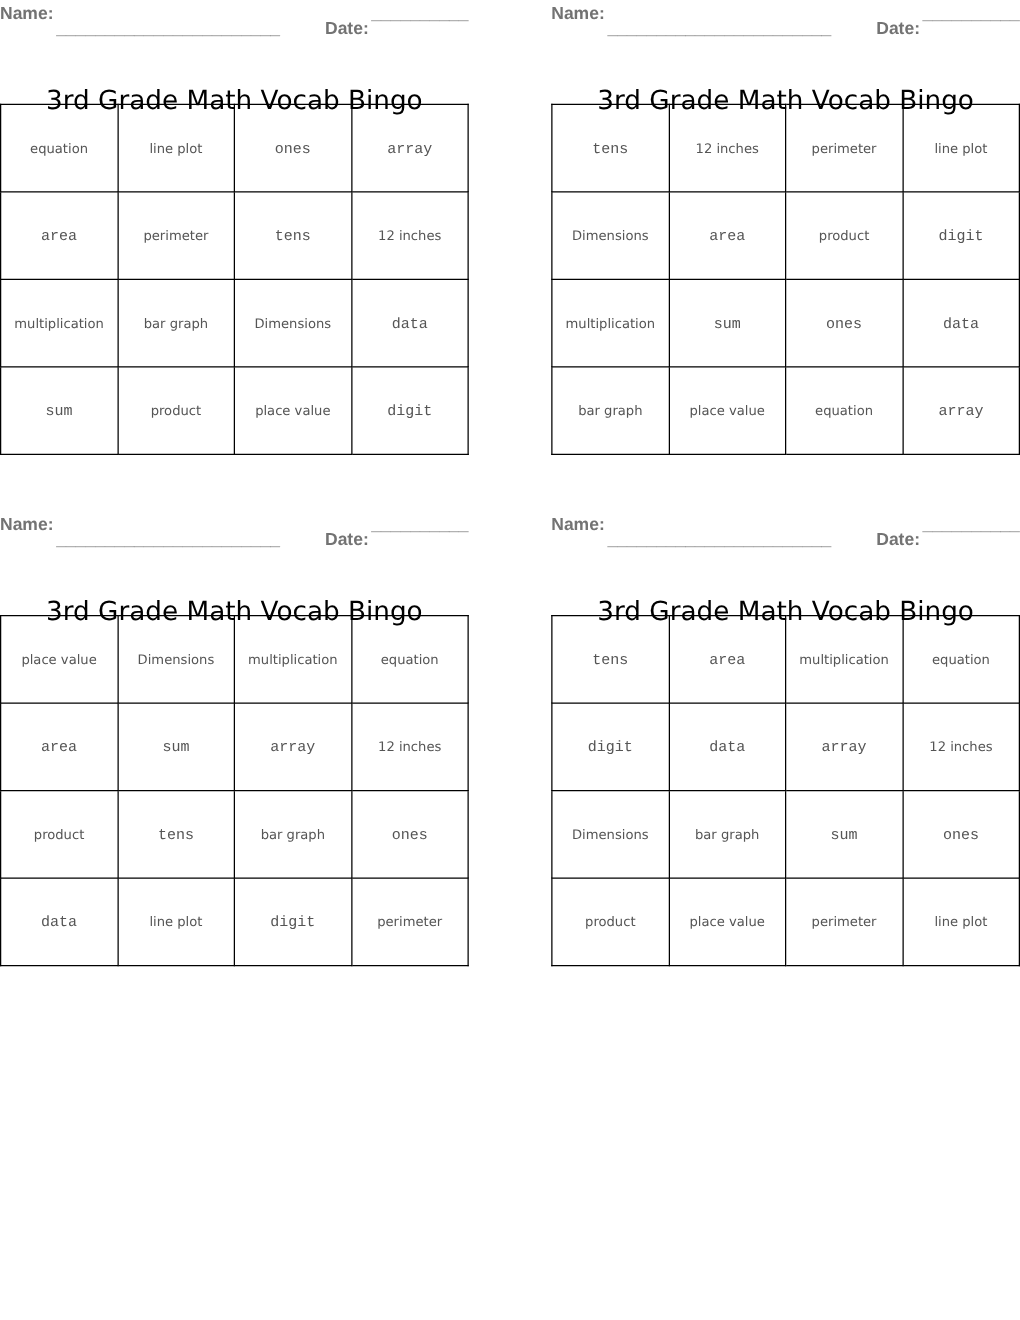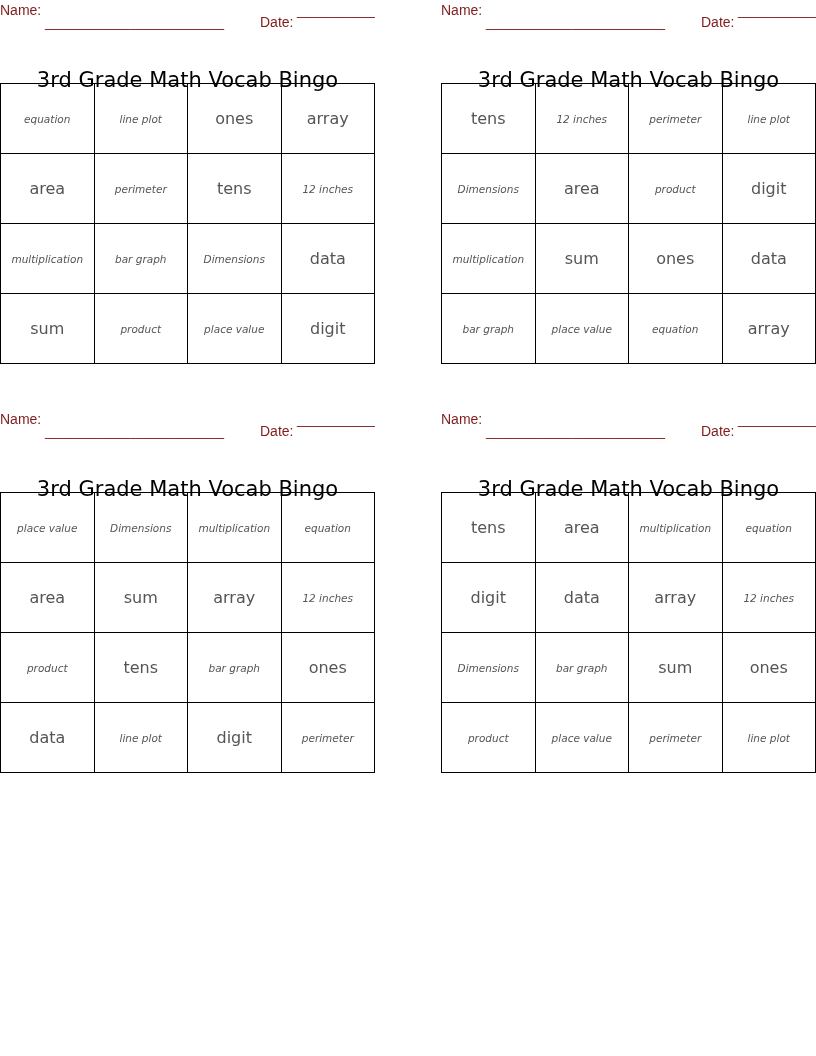--- a/index.html
+++ b/index.html
@@ -1,21 +1,22 @@
 <!DOCTYPE html>
 <html><head>
   <meta charset="utf-8">
   <style>
     html, body { margin: 0; padding: 0; background: #ffffff; }
     body { width: 816px; height: 1056px; position: relative; overflow: hidden; }
     .card { position: absolute; width: 375px; }
     .header-line {
       position: absolute; top: 2px; left: 0; width: 375px; height: 18px;
-      font-family: "Liberation Sans", sans-serif; font-size: 14px; color: #7f1d1d;
+      font-family: "Liberation Sans", sans-serif; font-size: 14px; color: #737373;
       white-space: nowrap;
+      font-weight: bold;
     }
     .name-label { position: absolute; left: 0; top: 0; }
     .name-blank { position: absolute; left: 45px; top: 12px; }
     .date-label { position: absolute; left: 260px; top: 12px; }
     .date-blank { position: absolute; left: 297px; top: 0; }
     .title {
       position: absolute; top: 40px; left: 0; width: 375px; text-align: center;
       font-family: "DejaVu Sans", sans-serif; font-size: 21px; color: #000000;
       white-space: nowrap;
       margin-top: 28px;
@@ -23,22 +24,22 @@
     .grid {
       position: absolute; top: 83px; left: 0;
       border-collapse: collapse; table-layout: fixed;
     }
     .grid td {
       width: 92.5px; height: 69px; border: 1px solid #000000;
       text-align: center; vertical-align: middle; padding: 0;
       font-family: "DejaVu Sans", sans-serif; color: #555555;
       white-space: nowrap; overflow: hidden;
     }
-    .grid td.sz-lg { font-size: 16px; }
-    .grid td.sz-sm { font-size: 10.5px; font-style: italic; }
+    .grid td.sz-lg { font-size: 12px; font-family: Liberation Mono, monospace; }
+    .grid td.sz-sm { font-size: 10.5px; }
   </style>
 </head>
 <body>
 
 <div id="cards-root">
     <div class="card" style="left: 0px; top: 0px;">
     <div class="header-line">
       <span class="name-label">Name:</span>
       <span class="name-blank">_______________________</span>
       <span class="date-label">Date:</span>

